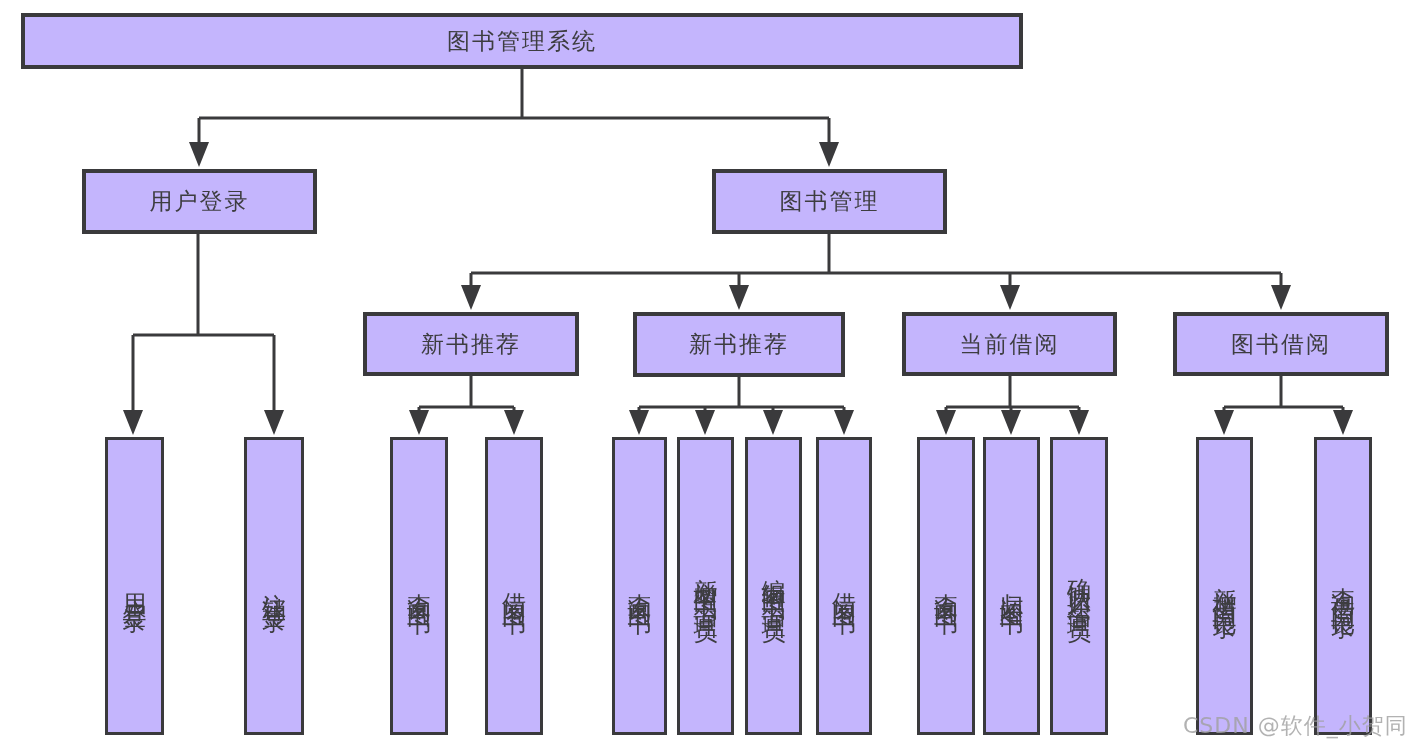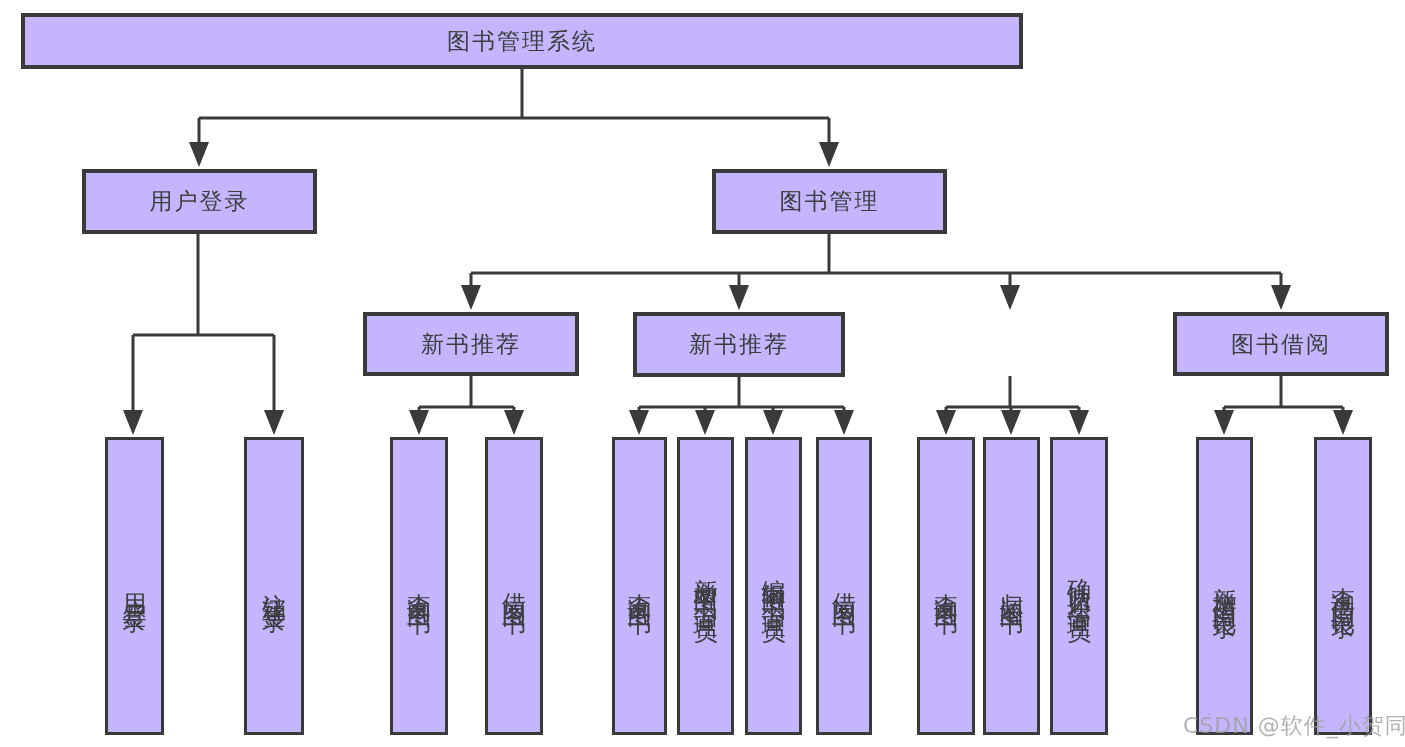--- a/index.html
+++ b/index.html
@@ -107,20 +107,23 @@
   <div class="node h" style="left:712px;top:169px;width:235px;height:65px">
     <span>图书管理</span>
   </div>
 
   <div class="node h" style="left:363px;top:312px;width:216px;height:64px">
     <span>新书推荐</span>
   </div>
   <div class="node h" style="left:633px;top:312px;width:212px;height:65px">
     <span>新书推荐</span>
   </div>
+  <div class="node h" style="left:902px;top:312px;width:215px;height:64px">
+    <span>当前借阅</span>
+  </div>
   <div class="node h" style="left:1173px;top:312px;width:216px;height:64px">
     <span>图书借阅</span>
   </div>
 
   <div class="node v" style="left:105px;top:437px;width:59px;height:298px">
     <span>用户登录</span>
   </div>
   <div class="node v" style="left:244px;top:437px;width:60px;height:298px">
     <span>注销登录</span>
   </div>

